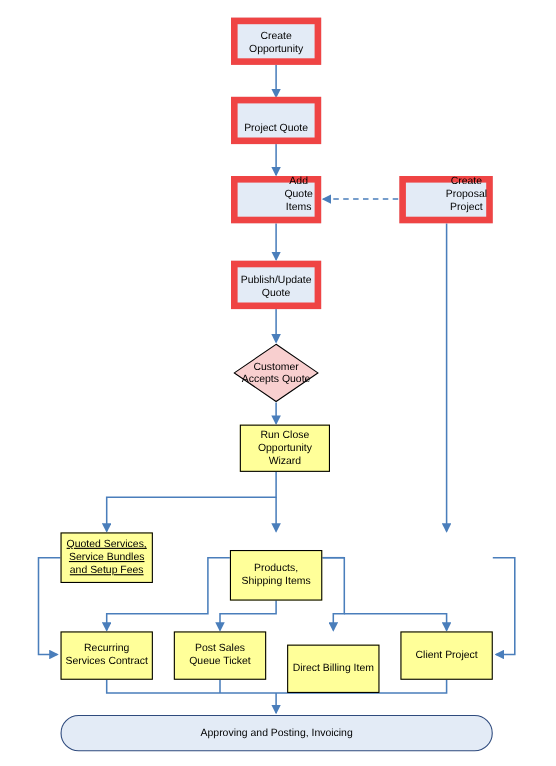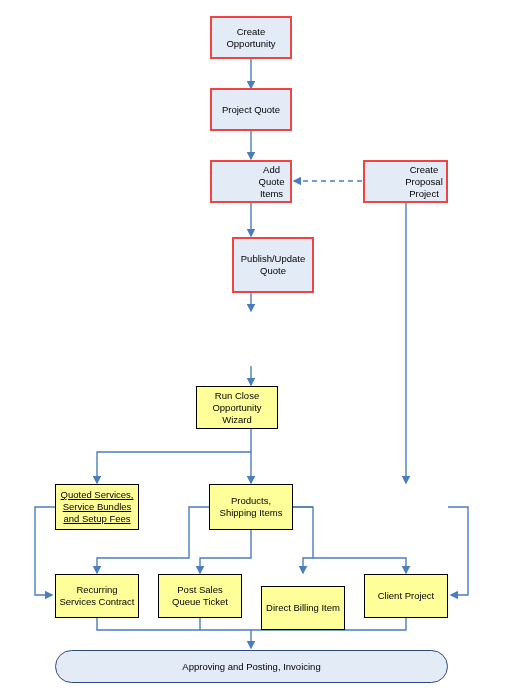--- a/index.html
+++ b/index.html
@@ -33,21 +33,22 @@
     justify-content: center;
     text-align: center;
     line-height: 12px;
     font-size: 9.5px;
     color: #000000;
     padding: 2px 3px;
     z-index: 2;
   }
   .node-process {
     background: #e3ebf6;
-    border: 2px solid #ef4444;
+    border: 6px solid #ef4444;
+    align-items: flex-end;
   }
   .node-yellow {
     background: #ffff99;
     border: 1px solid #000000;
   }
   .node-terminal {
     background: #e3ebf6;
     border: 1px solid #2e4a7d;
     border-radius: 18px;
   }
@@ -133,34 +134,40 @@
   </div>
 
   <div class="node node-process" style="left:210px; top:160px; width:82px; height:43px;padding-left:44px;">
     <span>Add Quote Items</span>
   </div>
 
   <div class="node node-process" style="left:363px; top:160px; width:85px; height:43px;padding-left:40px;">
     <span>Create Proposal Project</span>
   </div>
 
-  <div class="node node-process" style="left:210px; top:237px; width:82px; height:56px;margin-left:22px;">
+  <div class="node node-process" style="left:210px; top:237px; width:82px; height:44px;">
     <span>Publish/Update Quote</span>
   </div>
 
+  <div class="node node-decision" style="left:212px; top:312px; width:78px; height:54px;">
+    <svg class="diamond-shape" viewBox="0 0 78 54" preserveAspectRatio="none">
+      <polygon points="39,1 77,27 39,53 1,27" fill="#f8cfcf" stroke="#000000" stroke-width="1"></polygon>
+    </svg>
+    <span class="dlabel">Customer Accepts Quote</span>
+  </div>
 
-  <div class="node node-yellow" style="left:196px; top:386px; width:82px; height:43px;">
+  <div class="node node-yellow" style="left:218px; top:386px; width:82px; height:43px;">
     <span>Run Close Opportunity Wizard</span>
   </div>
 
   <div class="node node-yellow" style="left:55px; top:484px; width:84px; height:46px;text-decoration:underline;">
     <span>Quoted Services, Service Bundles and Setup Fees</span>
   </div>
 
-  <div class="node node-yellow" style="left:209px; top:484px; width:84px; height:46px;">
+  <div class="node node-yellow" style="left:209px; top:500px; width:84px; height:46px;">
     <span>Products, Shipping Items</span>
   </div>
 
 
   <div class="node node-yellow" style="left:158px; top:574px; width:84px; height:44px;">
     <span>Post Sales Queue Ticket</span>
   </div>
 
   <div class="node node-yellow" style="left:55px; top:574px; width:84px; height:44px;">
     <span>Recurring Services Contract</span>

